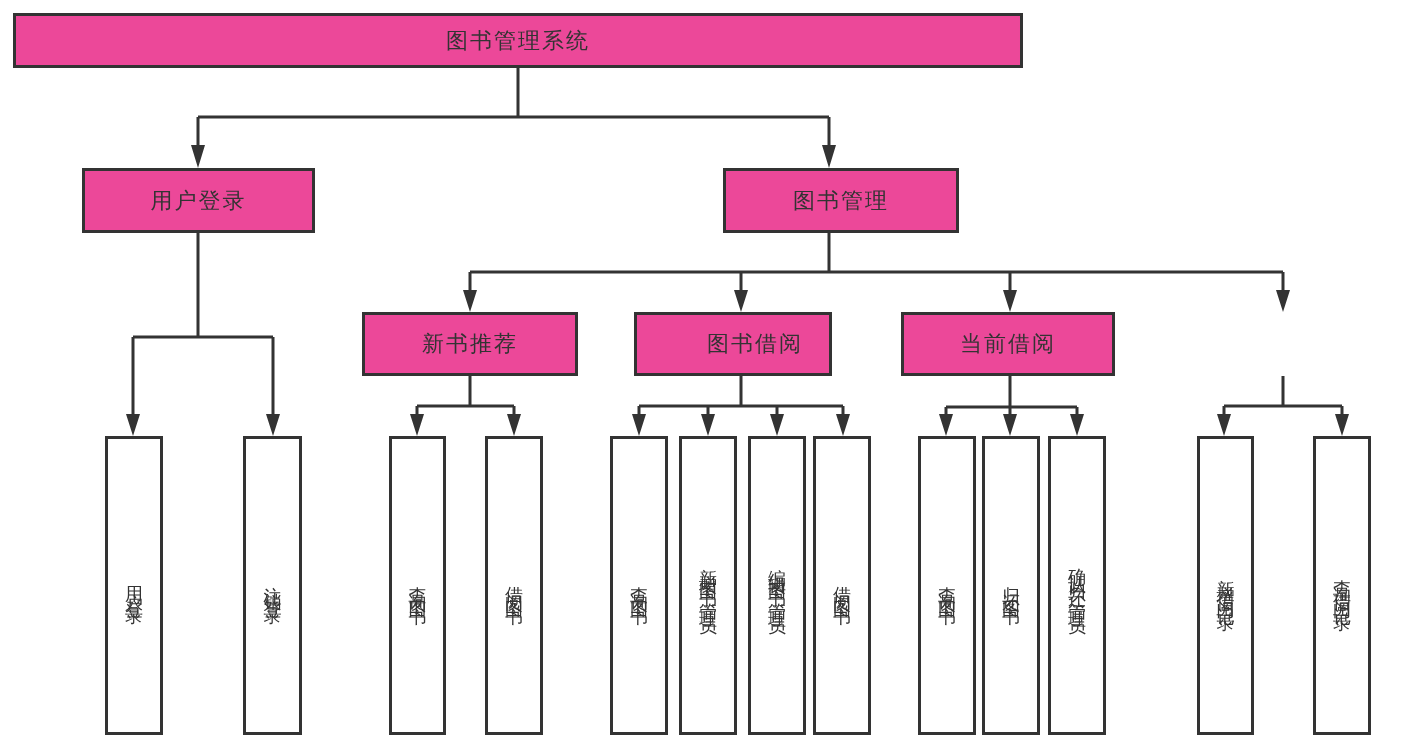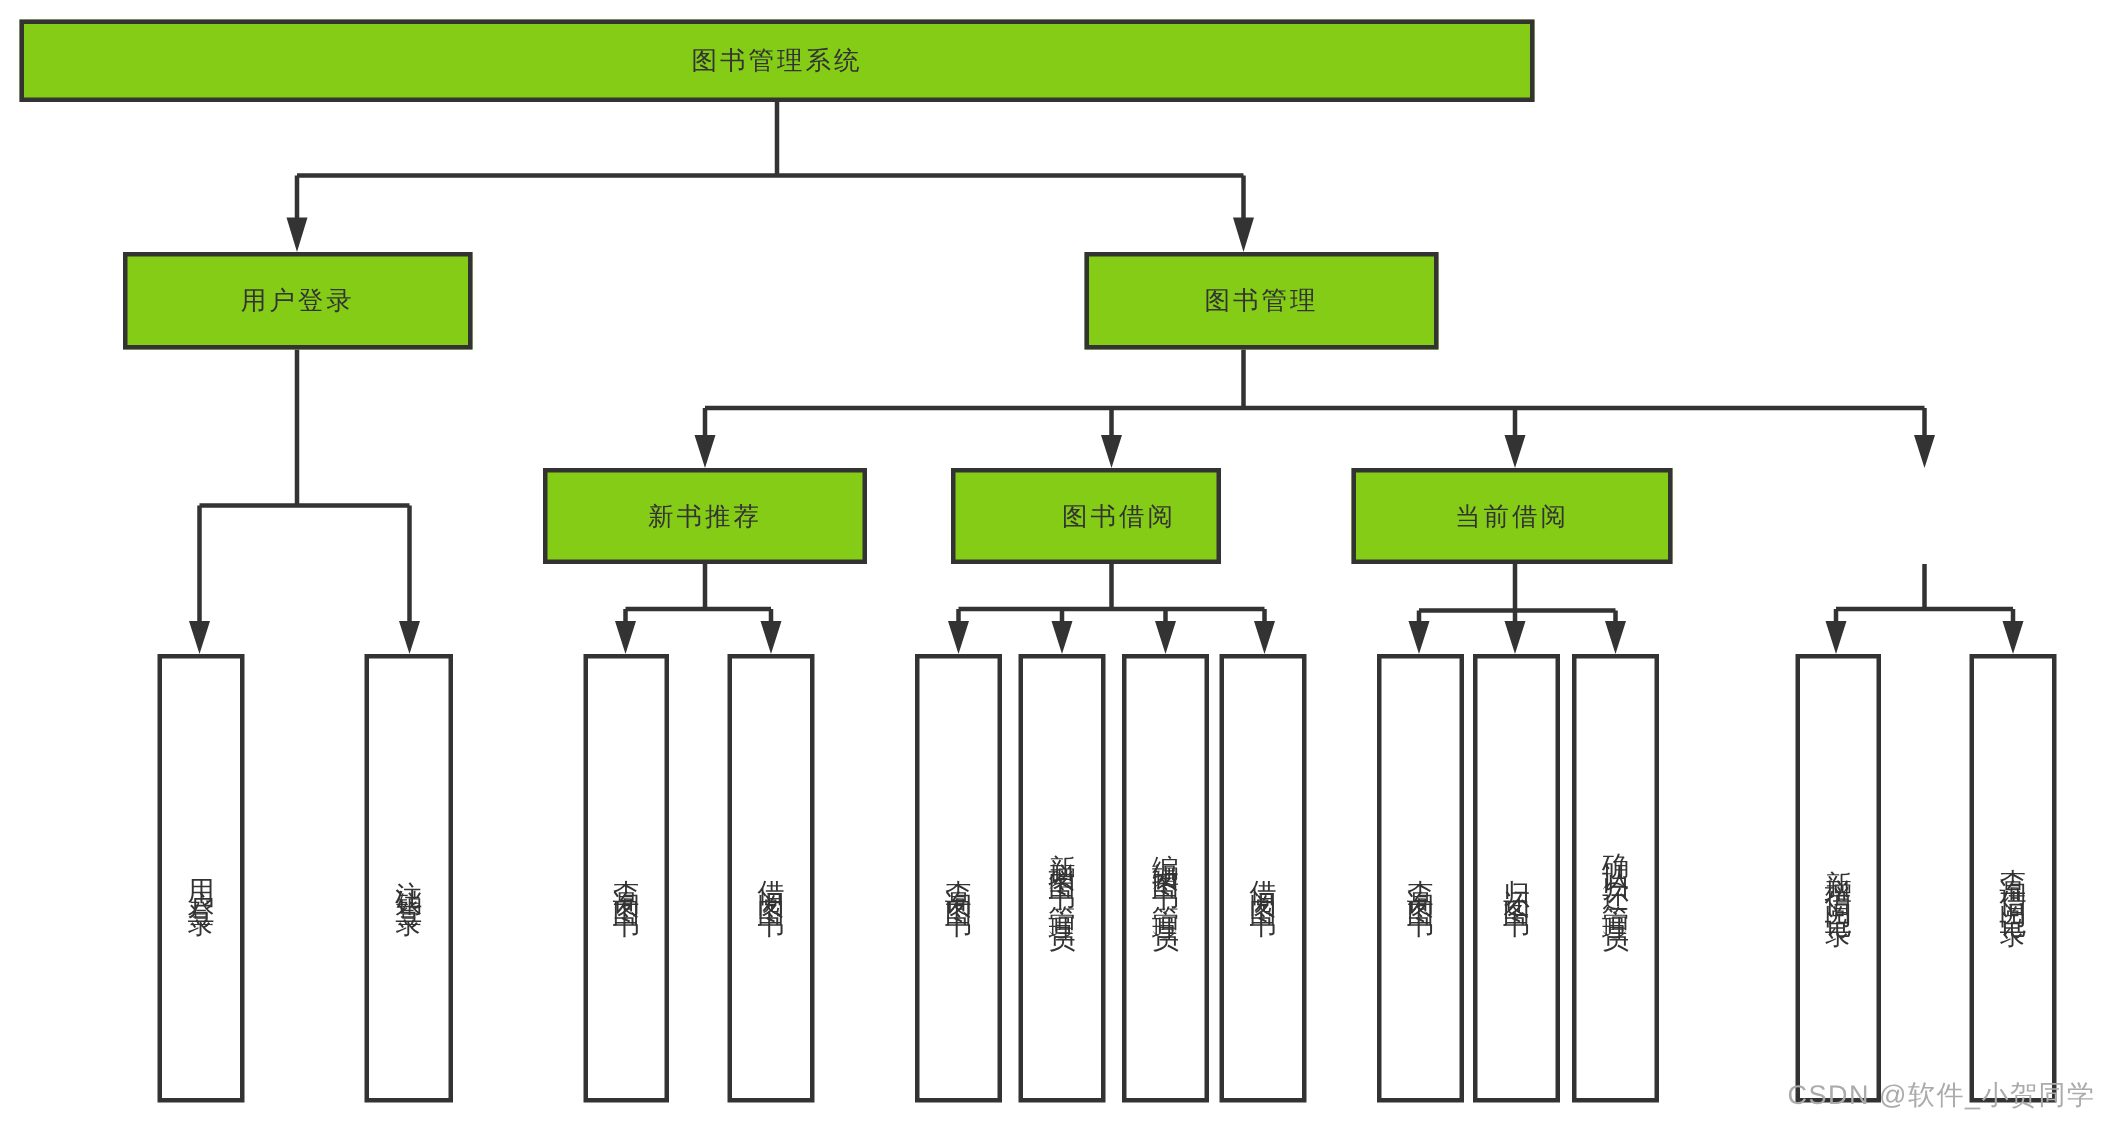--- a/index.html
+++ b/index.html
@@ -13,26 +13,26 @@
     overflow: hidden;
   }
   #wires {
     position: absolute;
     left: 0; top: 0;
     width: 1405px; height: 747px;
   }
   .box {
     position: absolute;
     box-sizing: border-box;
-    background: #84cc16;
+    background: #ec4899;
     border: 3px solid #333333;
     display: flex;
     align-items: center;
     justify-content: center;
-    font-size: 17px;
+    font-size: 22px;
     letter-spacing: 2px;
     color: #333333;
     white-space: nowrap;
   }
   .vbox {
     position: absolute;
     box-sizing: border-box;
     background: #ffffff;
     border: 3px solid #333333;
     display: flex;
@@ -98,21 +98,21 @@
       M1217 414 L1231 414 L1224 436 Z
       M1335 414 L1349 414 L1342 436 Z"></path>
   </svg>
 
   <div class="box" style="left:13px; top:13px; width:1010px; height:55px;">图书管理系统</div>
 
   <div class="box" style="left:82px; top:168px; width:233px; height:65px;">用户登录</div>
   <div class="box" style="left:711px; top:168px; width:236px; height:65px;margin-left:12px;">图书管理</div>
 
   <div class="box" style="left:362px; top:312px; width:216px; height:64px;">新书推荐</div>
-  <div class="box" style="left:634px; top:312px; width:180px; height:64px;padding-left:44px;">图书借阅</div>
+  <div class="box" style="left:634px; top:312px; width:198px; height:64px;padding-left:44px;">图书借阅</div>
   <div class="box" style="left:901px; top:312px; width:214px; height:64px;">当前借阅</div>
 
   <div class="vbox" style="left:105px; top:436px; width:58px; height:299px;">
     <span class="vlabel">用户登录</span>
   </div>
   <div class="vbox" style="left:243px; top:436px; width:59px; height:299px;">
     <span class="vlabel">注销登录</span>
   </div>
 
   <div class="vbox" style="left:389px; top:436px; width:57px; height:299px;">
@@ -145,15 +145,14 @@
     <span class="vlabel">确认归还（管理员）</span>
   </div>
 
   <div class="vbox" style="left:1197px; top:436px; width:57px; height:299px;">
     <span class="vlabel">新增借阅记录</span>
   </div>
   <div class="vbox" style="left:1313px; top:436px; width:58px; height:299px;">
     <span class="vlabel">查询借阅记录</span>
   </div>
 
-  <div id="watermark">CSDN @软件_小贺同学</div>
 
 </div>
 
 </body></html>

